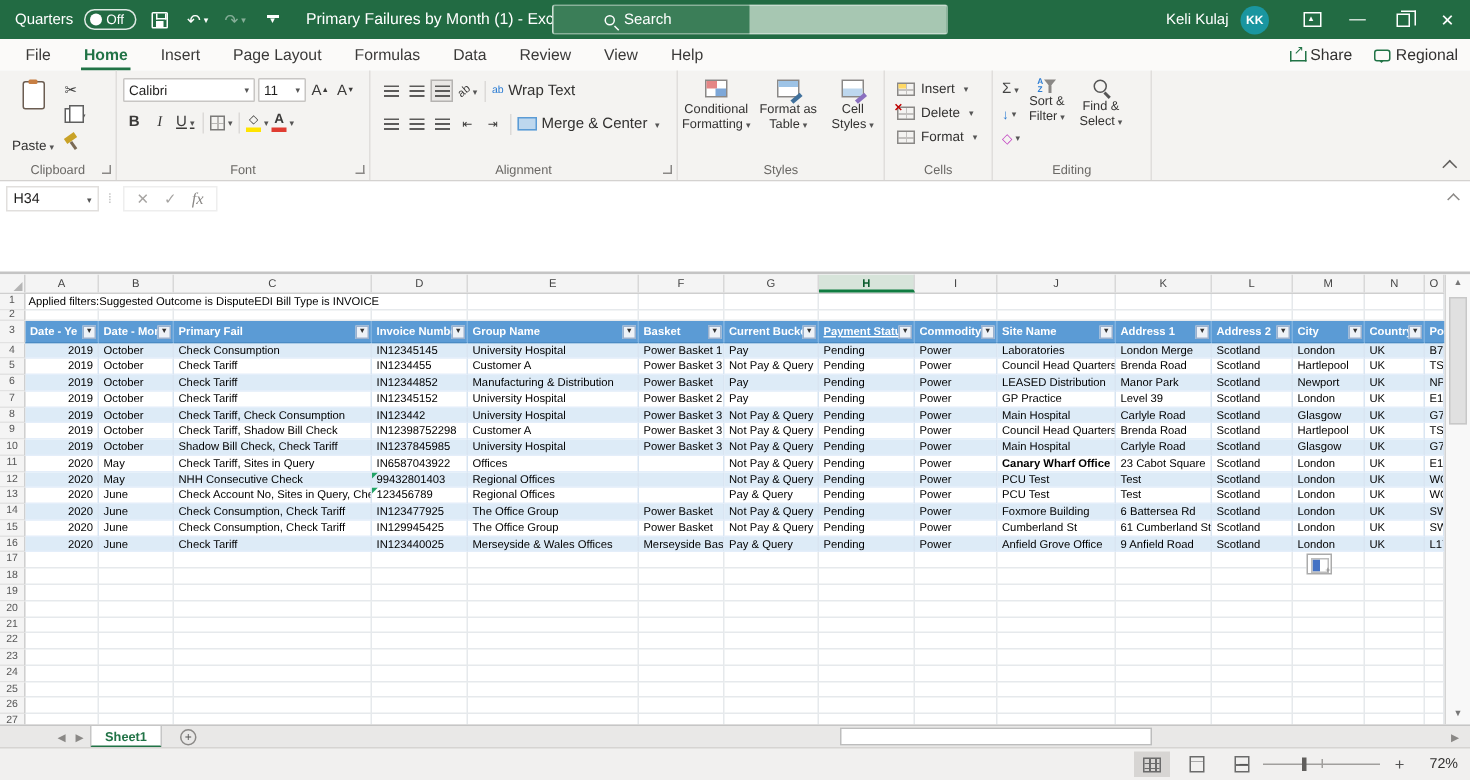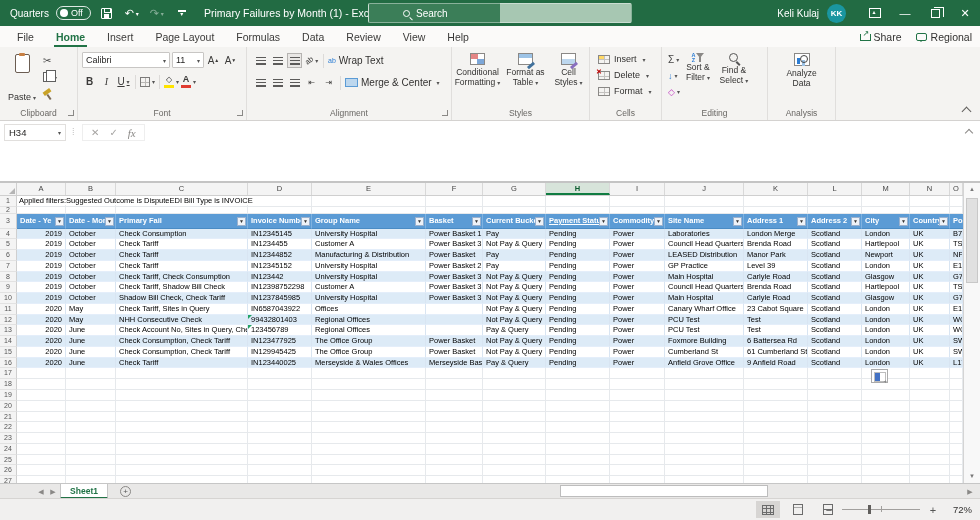--- a/index.html
+++ b/index.html
@@ -379,27 +379,20 @@
         </span>
       <span><span>Sort &amp; Filter</span><span class="chev">▾</span></span>
     </div>
     <div class="bigbtn" style="width:36px">
       <span class="ic-find"></span>
       <span><span>Find &amp; Select</span><span class="chev">▾</span></span>
     </div>
     <div class="glabel">Editing</div>
   </div>
 
-  <div class="grp" style="width:68px;display:flex;justify-content:center">
-    <div class="bigbtn" style="width:50px">
-      <span class="ic-analyze"></span>
-      <span>Analyze Data</span>
-    </div>
-    <div class="glabel">Analysis</div>
-  </div>
 
   <span class="rib-collapse"></span>
 </div>
 
 <div class="fbar">
   <div class="namebox">
       <span>H34</span>
       <span class="chev">▾</span>
     </div>
   <span class="fdots">⁞</span>
@@ -666,21 +659,21 @@
         <div class="cwrap">
           <div class="c tc num" style="width: 49px; line-height: 10px;">2020</div>
           <div class="c tc" style="width: 50px; line-height: 10px;">May</div>
           <div class="c tc" style="width: 132px; line-height: 10px;">Check Tariff, Sites in Query</div>
           <div class="c tc" style="width: 64px; line-height: 10px;">IN6587043922</div>
           <div class="c tc" style="width: 114px; line-height: 10px;">Offices</div>
           <div class="c tc" style="width: 57px; line-height: 10px;"></div>
           <div class="c tc" style="width: 63px; line-height: 10px;">Not Pay &amp; Query</div>
           <div class="c tc" style="width: 64px; line-height: 10px;">Pending</div>
           <div class="c tc" style="width: 55px; line-height: 10px;">Power</div>
-          <div class="c tc" style="width: 79px; line-height: 10px;">Canary Wharf Office</div>
+          <div class="c tc" style="width: 79px; line-height: 10px; font-weight: bold;">Canary Wharf Office</div>
           <div class="c tc" style="width: 64px; line-height: 10px;">23 Cabot Square</div>
           <div class="c tc" style="width: 54px; line-height: 10px;">Scotland</div>
           <div class="c tc" style="width: 48px; line-height: 10px;">London</div>
           <div class="c tc" style="width: 40px; line-height: 10px;">UK</div>
           <div class="c tc" style="width: 13px; line-height: 10px;">E14</div>
         </div>
       </div>
       <div class="gr" style="height: 10.77px;">
         <div class="rn" style="line-height: 9.77px;">12</div>
         <div class="cwrap">

